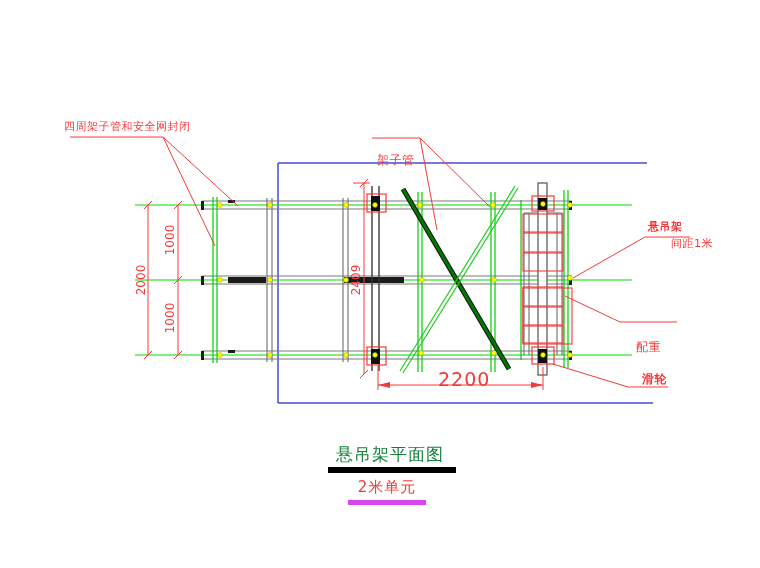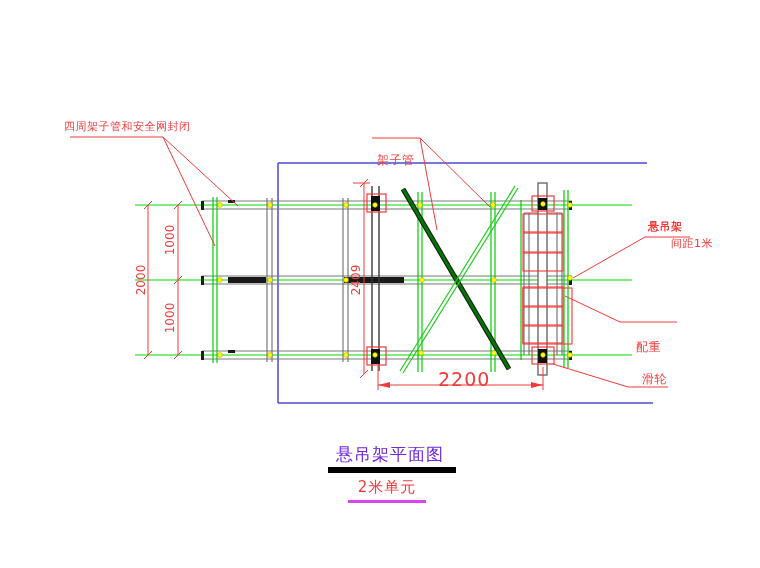--- a/index.html
+++ b/index.html
@@ -13,30 +13,30 @@
     white-space:nowrap;letter-spacing:0.5px;
   }
   .lbl.small{font-size:11px;}
   .dim{
     position:absolute;color:#f23a3a;font-size:12px;white-space:nowrap;
   }
   .dim.rot{transform:translate(-50%,-50%) rotate(-90deg);}
   .dim.big{font-size:19px;letter-spacing:1px;}
   .title-main{
     position:absolute;left:332px;top:443px;width:116px;text-align:center;
-    color:#6d28d9;font-size:17px;letter-spacing:1px;
+    color:#15803d;font-size:17px;letter-spacing:1px;
     border-bottom:1px solid #f23a3a;padding-bottom:3px;
   }
   .title-bar{
     position:absolute;left:328px;top:467px;width:128px;height:6px;background:#000000;
   }
   .title-sub{
     position:absolute;left:348px;top:478px;width:78px;text-align:center;
     color:#f23a3a;font-size:15px;letter-spacing:1px;
-    border-bottom:3px solid #d946ef;padding-bottom:3px;
+    border-bottom:5px solid #d946ef;padding-bottom:3px;
   }
 </style>
 </head>
 <body>
 
 <div id="stage">
 
   <svg id="linework" width="760" height="568" viewBox="0 0 760 568">
 
     <g stroke="#4a4ad0" stroke-width="1.5" fill="none">
@@ -196,21 +196,21 @@
       <line x1="553" y1="364" x2="628" y2="387"></line>
         <line x1="628" y1="387" x2="668" y2="387"></line>
     </g>
   </svg>
 
   <span class="lbl small" style="left:64px;top:121px;">四周架子管和安全网封闭</span>
   <span class="lbl" style="left:377px;top:122px;margin-top:32px;">架子管</span>
   <span class="lbl small" style="left:648px;top:221px;font-weight:bold;">悬吊架</span>
   <span class="lbl small" style="left:651px;top:238px;padding-left:20px;">间距1米</span>
   <span class="lbl" style="left:636px;top:305px;margin-top:36px;">配重</span>
-  <span class="lbl" style="left:642px;top:373px;">滑轮</span>
+  <span class="lbl" style="left:642px;top:373px;font-weight:bold;">滑轮</span>
 
   <span class="dim rot" style="left:170px;top:240px;">1000</span>
   <span class="dim rot" style="left:170px;top:318px;">1000</span>
   <span class="dim rot" style="left:141px;top:280px;">2000</span>
   <span class="dim rot" style="left:356px;top:280px;">2409</span>
   <span class="dim big" style="left:438px;top:368px;">2200</span>
 
   <div class="title-main">悬吊架平面图</div>
   <div class="title-bar"></div>
   <div class="title-sub">2米单元</div>

